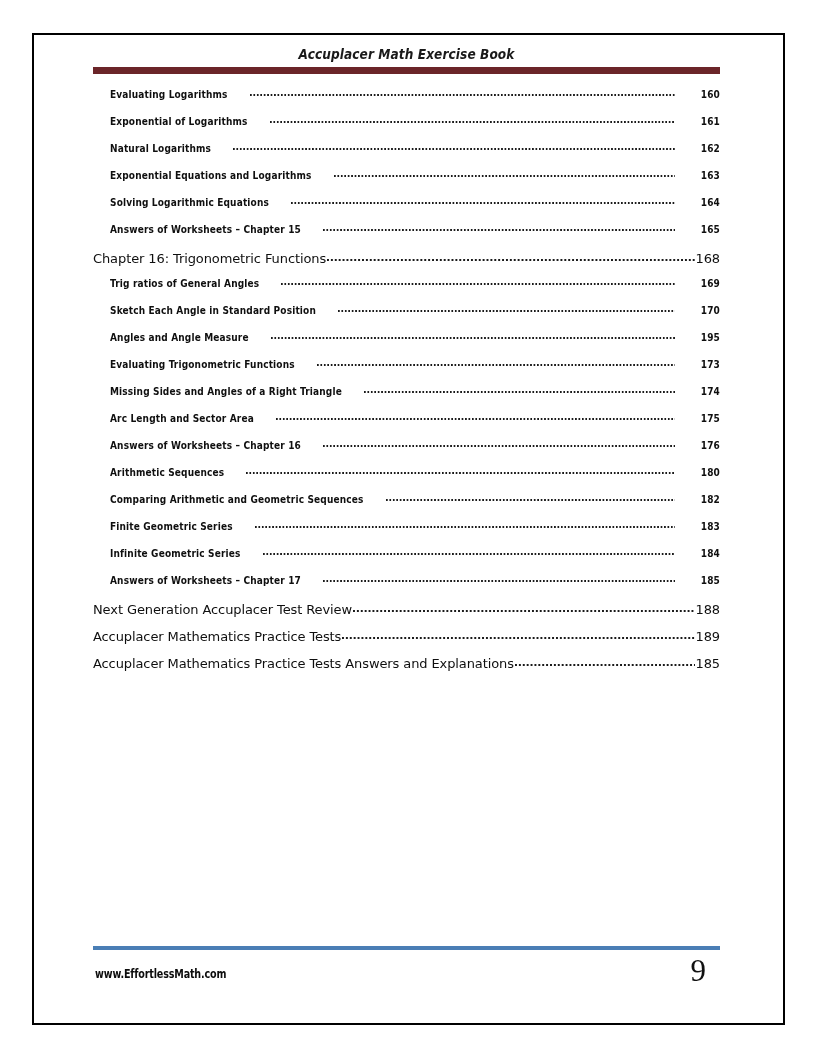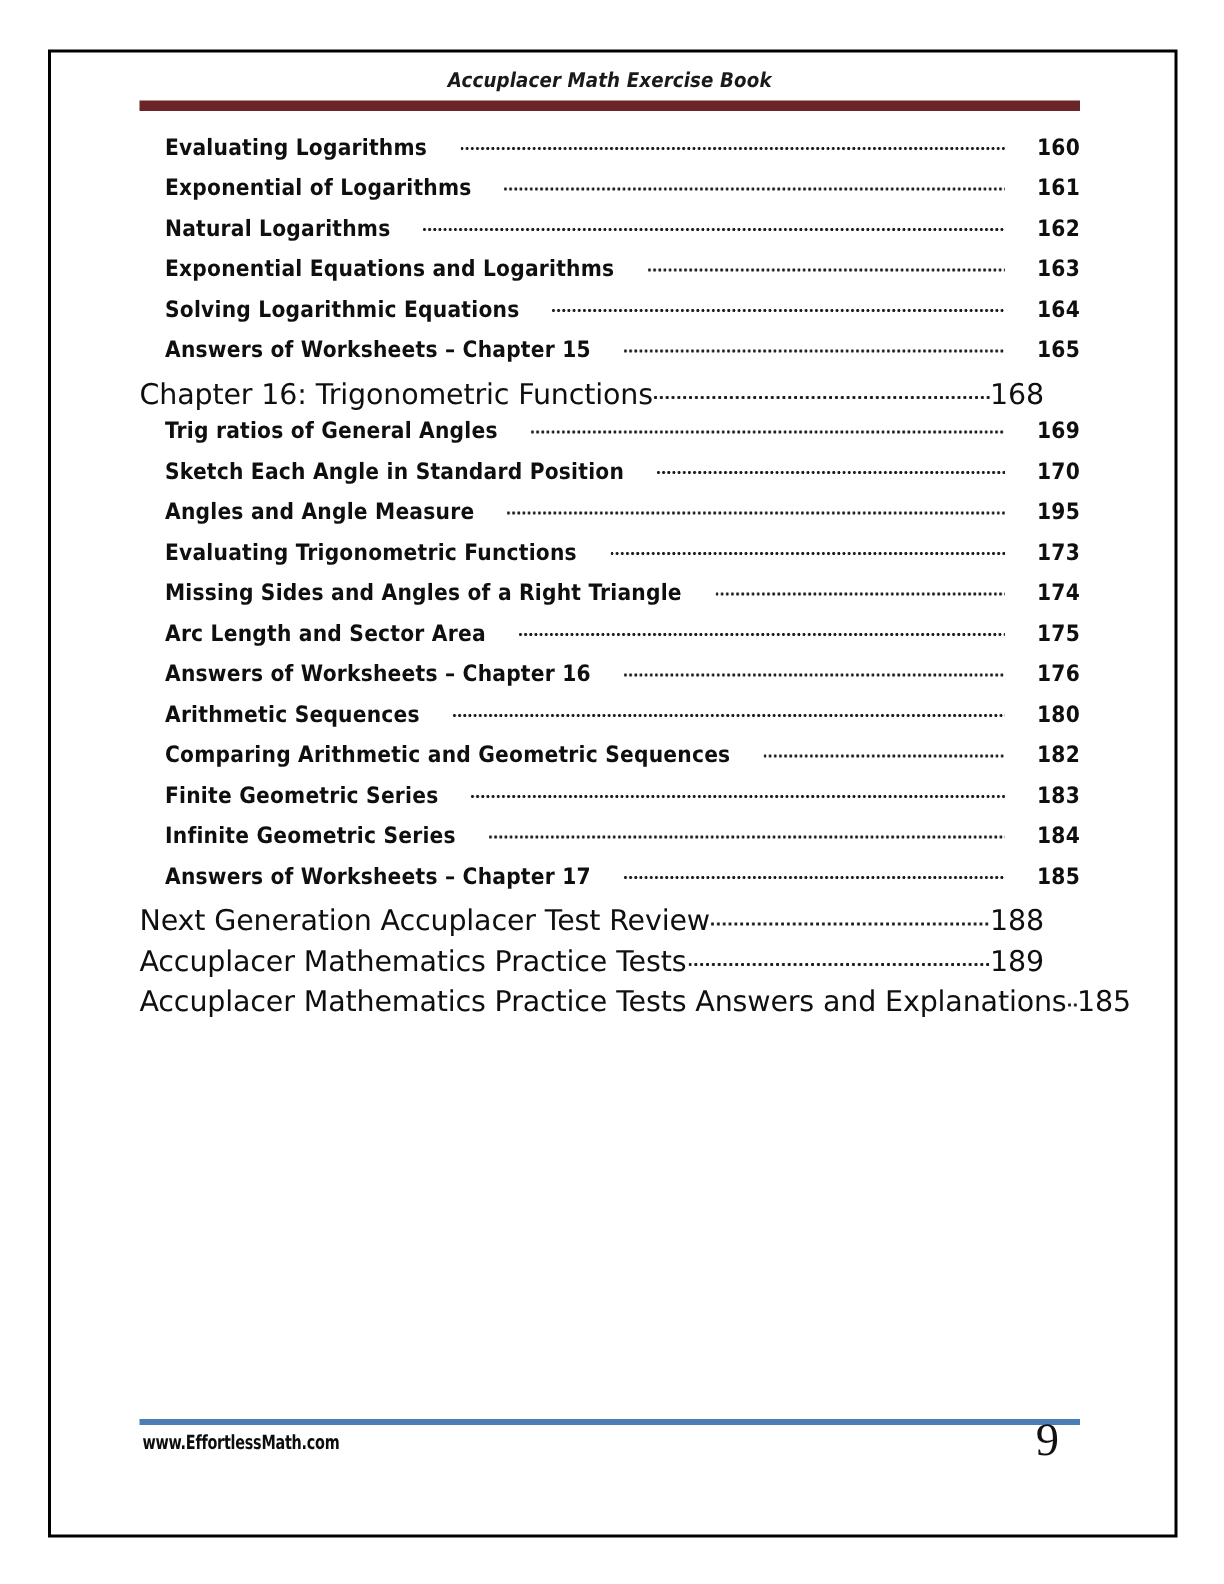--- a/index.html
+++ b/index.html
@@ -77,33 +77,33 @@
     align-items: baseline;
     height: 27px;
     color: #0f0f0f;
     white-space: nowrap;
     overflow: hidden;
   }
 
   
   .toc-entry.level-chapter {
     padding-left: 93px;
-    padding-right: 120px;
+    padding-right: 96px;
     font-family: "DejaVu Sans", sans-serif;
-    font-size: 19px;
+    font-size: 13px;
     font-weight: normal;
     letter-spacing: -0.1px;
   }
 
   
   .toc-entry.level-section {
     padding-left: 110px;
     padding-right: 96px;
     font-family: "DejaVu Sans Condensed", "DejaVu Sans", sans-serif;
-    font-size: 15px;
+    font-size: 10px;
     font-weight: bold;
     letter-spacing: 0.15px;
     gap: 21px;
   }
 
   .toc-entry .entry-title {
     flex: 0 0 auto;
   }
 
   .toc-entry .entry-leader {
@@ -155,20 +155,21 @@
   }
 
   .footer-rule {
     height: 4px;
     background: #4A7EB5;
     width: 627px;
   }
 
   .footer-row {
     position: relative;
+    margin-top: 11px;
     height: 40px;
   }
 
   .footer-site {
     position: absolute;
     left: 2px;
     top: 5px;
     font-family: "DejaVu Sans Condensed", "DejaVu Sans", sans-serif;
     font-size: 13px;
     font-weight: bold;

